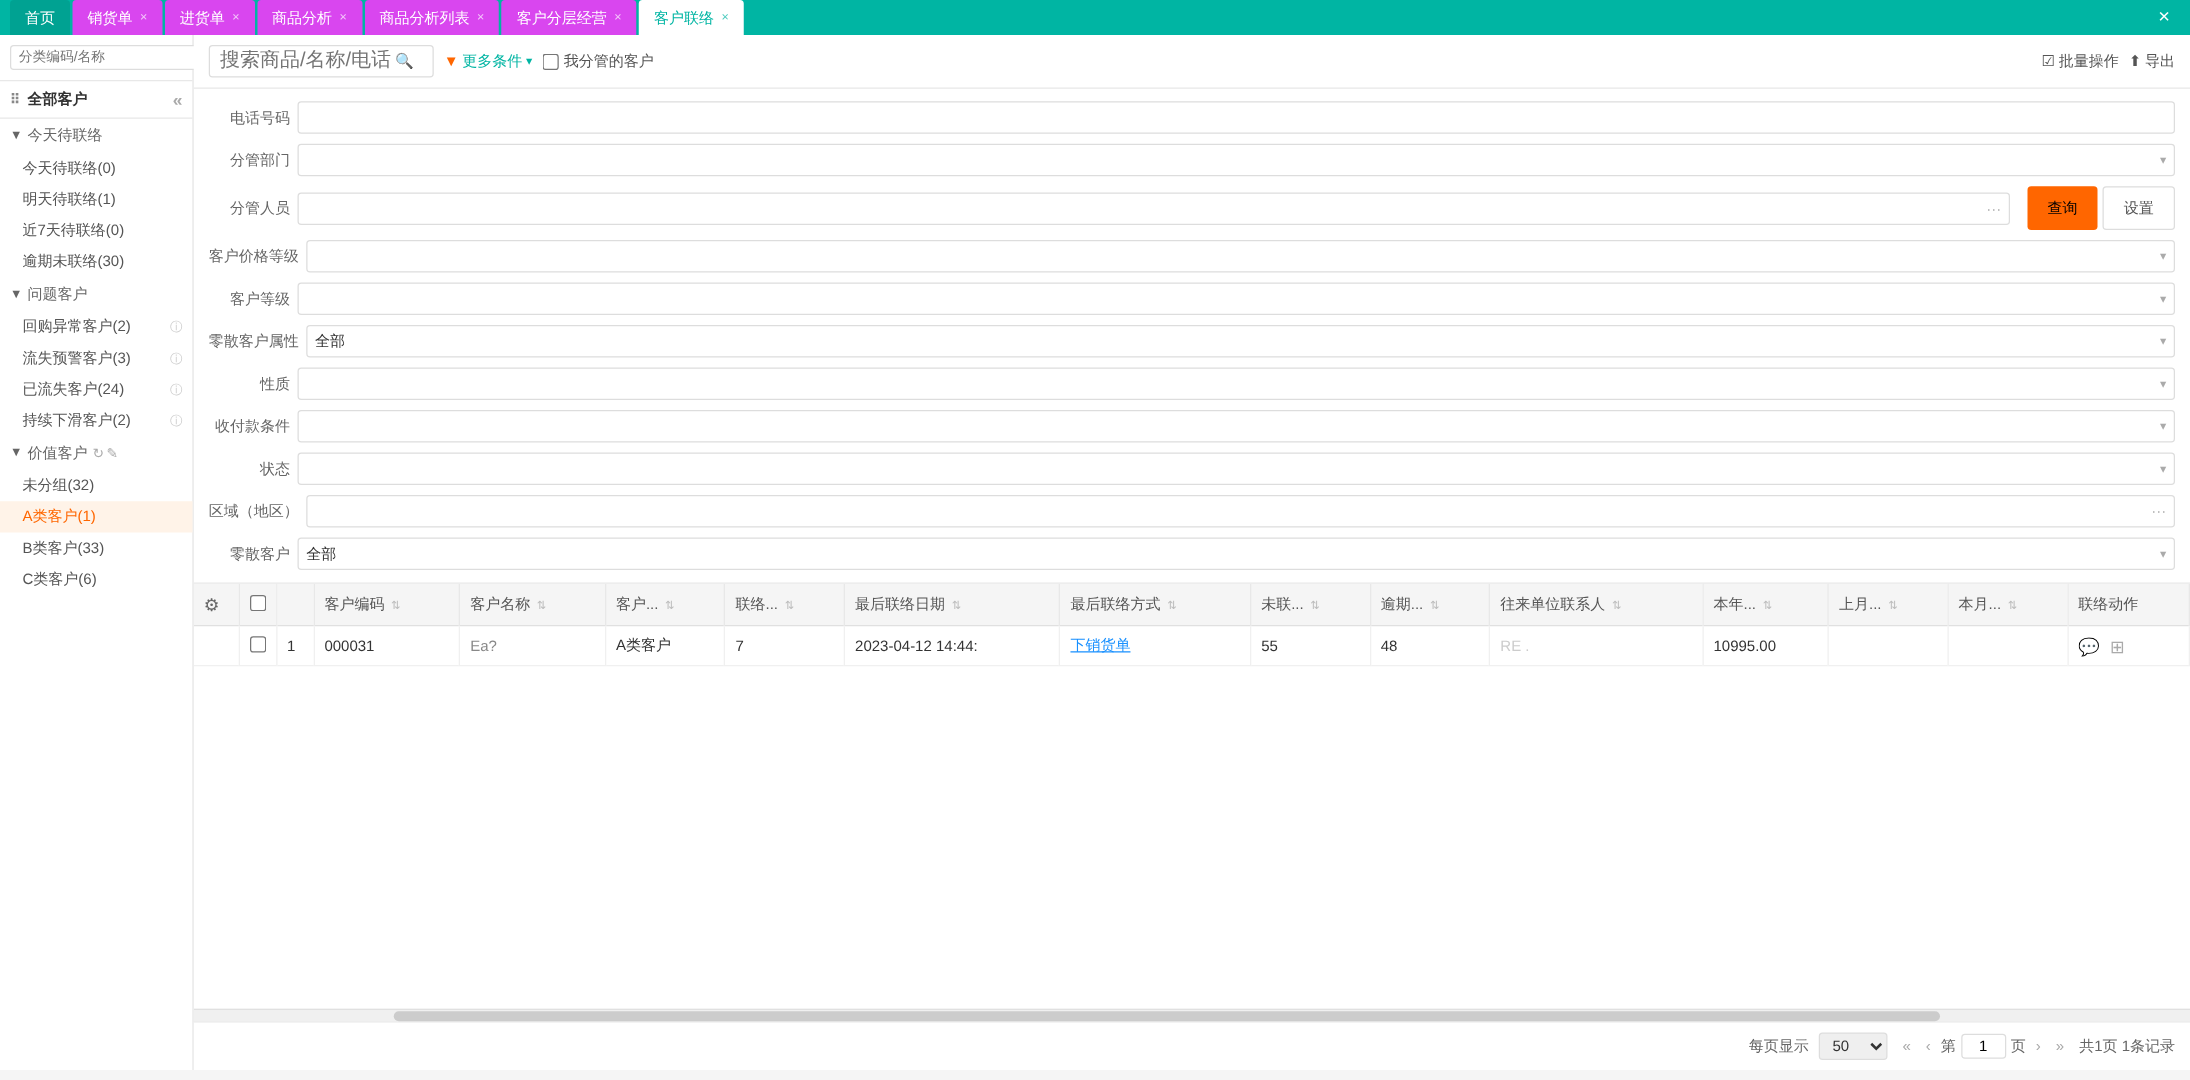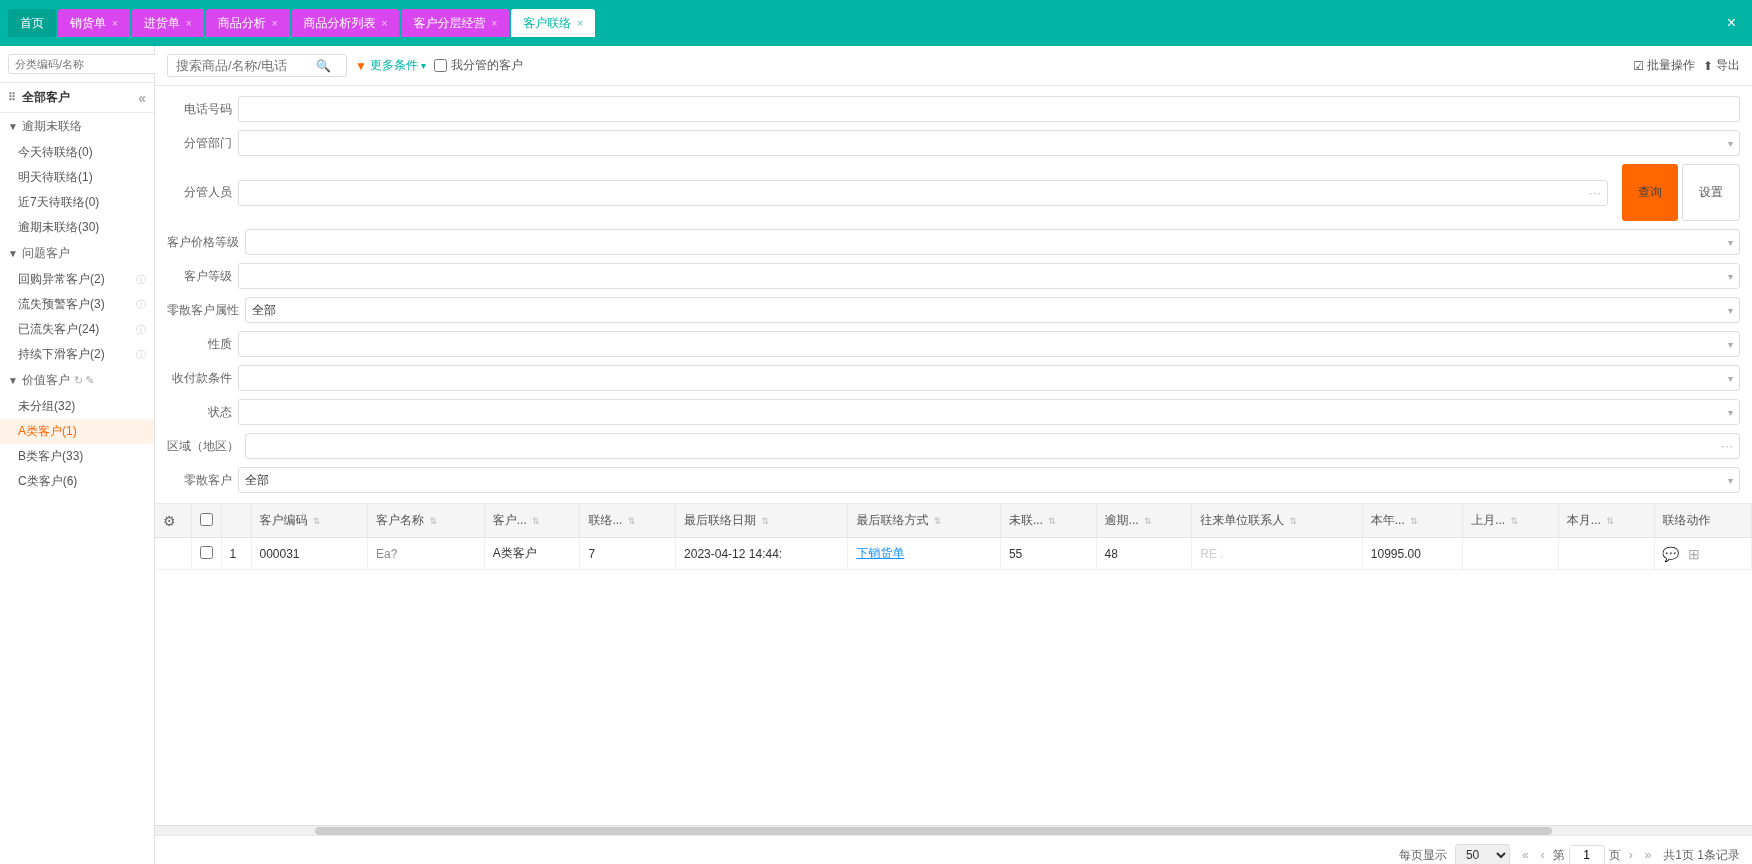--- a/index.html
+++ b/index.html
@@ -3,21 +3,21 @@
   <meta charset="utf-8">
   <style>
     * { box-sizing: border-box; margin: 0; padding: 0; font-family: 'Microsoft YaHei', Arial, sans-serif; font-size: 12px; }
     body { background: #f5f5f5; width: 1752px; height: 864px; overflow: hidden; }
     
     
     .top-nav {
       display: flex;
       align-items: center;
       background: #00b5a3;
-      height: 46px;
+      height: 28px;
       padding: 0 8px;
       gap: 2px;
     }
     .nav-tab {
       display: flex;
       align-items: center;
       padding: 0 12px;
       height: 28px;
       background: #d946ef;
       color: #fff;
@@ -114,21 +114,21 @@
       gap: 8px;
     }
     .filter-search {
       display: flex;
       align-items: center;
       border: 1px solid #ddd;
       border-radius: 3px;
       padding: 3px 8px;
       width: 180px;
     }
-    .filter-search input { border: none; outline: none; font-size: 13px; color: #c2410c; width: 140px; }
+    .filter-search input { border: none; outline: none; font-size: 16px; color: #c2410c; width: 140px; }
     .filter-search .search-icon { color: #aaa; }
     .filter-more {
       display: flex;
       align-items: center;
       color: #00b5a3;
       cursor: pointer;
       font-size: 12px;
       gap: 3px;
     }
     .filter-my-customer {
@@ -187,24 +187,24 @@
       align-items: center;
       justify-content: space-between;
       cursor: pointer;
       min-height: 26px;
     }
     .filter-select .arrow { color: #aaa; font-size: 10px; }
     .filter-select .dots { color: #aaa; font-size: 12px; }
     .filter-value { color: #333; font-size: 12px; }
     .btn-query {
       background: #f60;
-      color: #404040;
+      color: #000000;
       border: none;
       border-radius: 3px;
-      padding: 20px 16px;
+      padding: 9px 16px;
       cursor: pointer;
       font-size: 12px;
     }
     .btn-settings {
       background: #fff;
       color: #555;
       border: 1px solid #ddd;
       border-radius: 3px;
       padding: 4px 16px;
       cursor: pointer;
@@ -364,21 +364,21 @@
       <span class="search-icon">🔍</span>
     </div>
     <div class="sidebar-header">
       <span class="grid-icon">⠿</span>
       <span>全部客户</span>
       <span class="collapse-btn">«</span>
     </div>
 
     <div class="sidebar-group-title">
       <span class="arrow">▼</span>
-      <span>逾期未联络</span>
+      <span>今天待联络</span>
     </div>
     <div class="sidebar-item">
       <span>今天待联络(0)</span>
     </div>
     <div class="sidebar-item">
       <span>明天待联络(1)</span>
     </div>
     <div class="sidebar-item">
       <span>近7天待联络(0)</span>
     </div>

